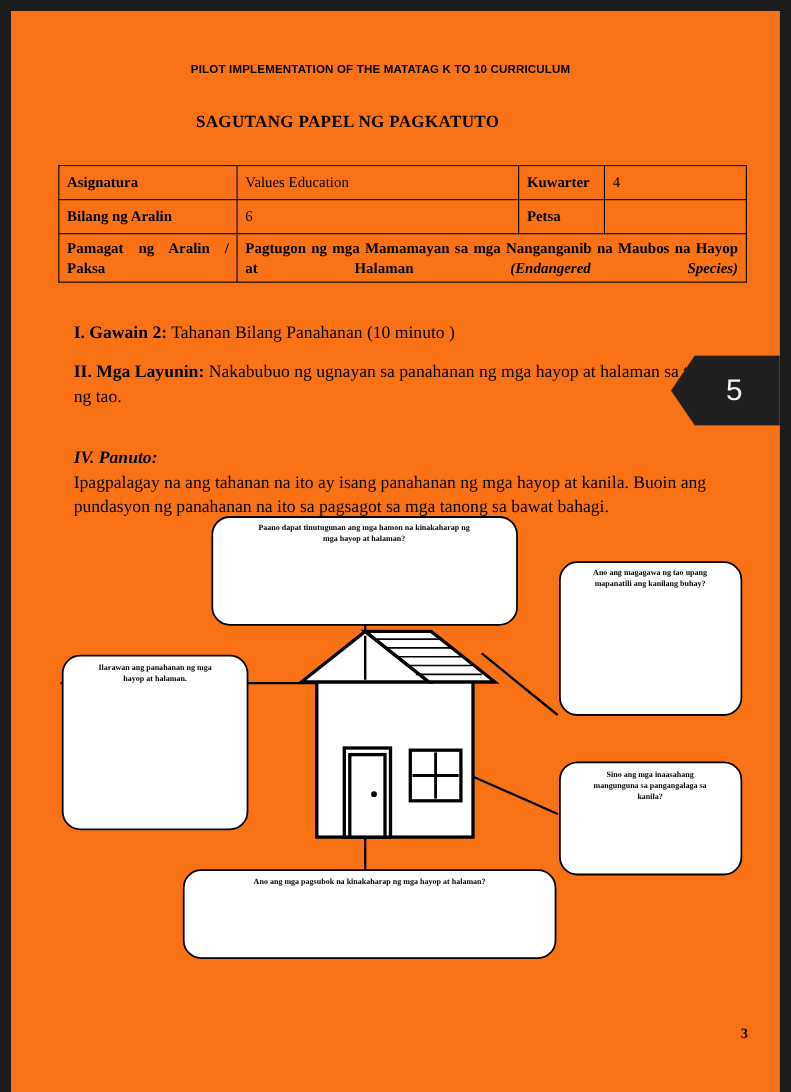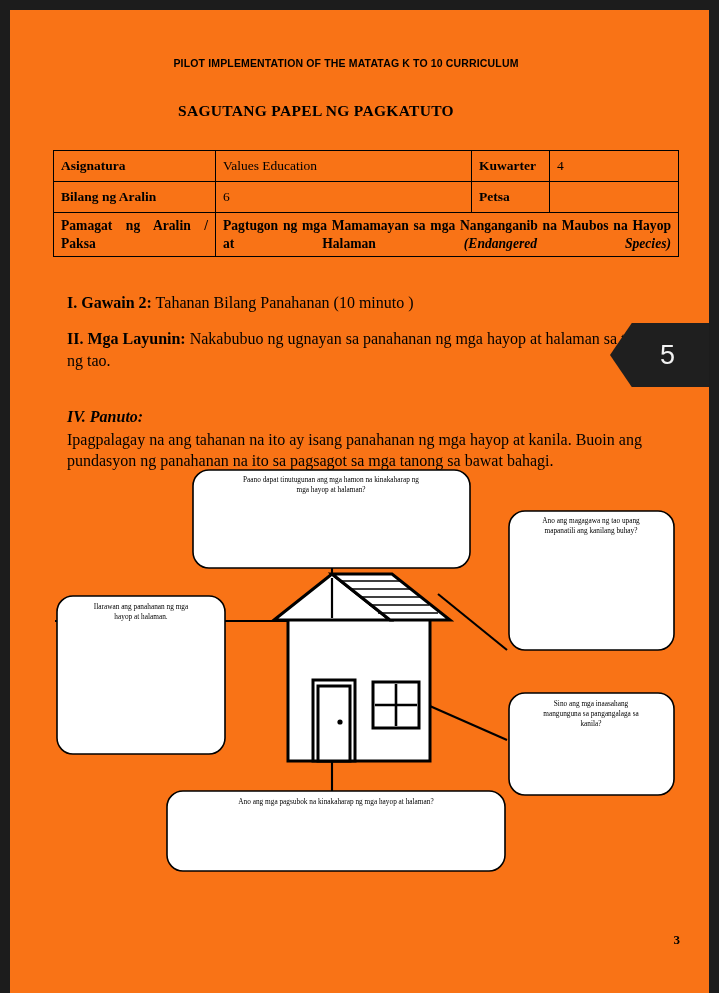--- a/index.html
+++ b/index.html
@@ -119,20 +119,21 @@
     box-sizing: border-box;
   }
 
   
   #diagram {
     position: absolute;
     left: 0;
     top: 440px;
     width: 699px;
     height: 440px;
+    font-weight: bold;
   }
   #diagram svg { display: block; }
   .dbox {
     fill: #ffffff;
     stroke: #000000;
     stroke-width: 1.6;
   }
   .dline {
     stroke: #000000;
     stroke-width: 2.1;

